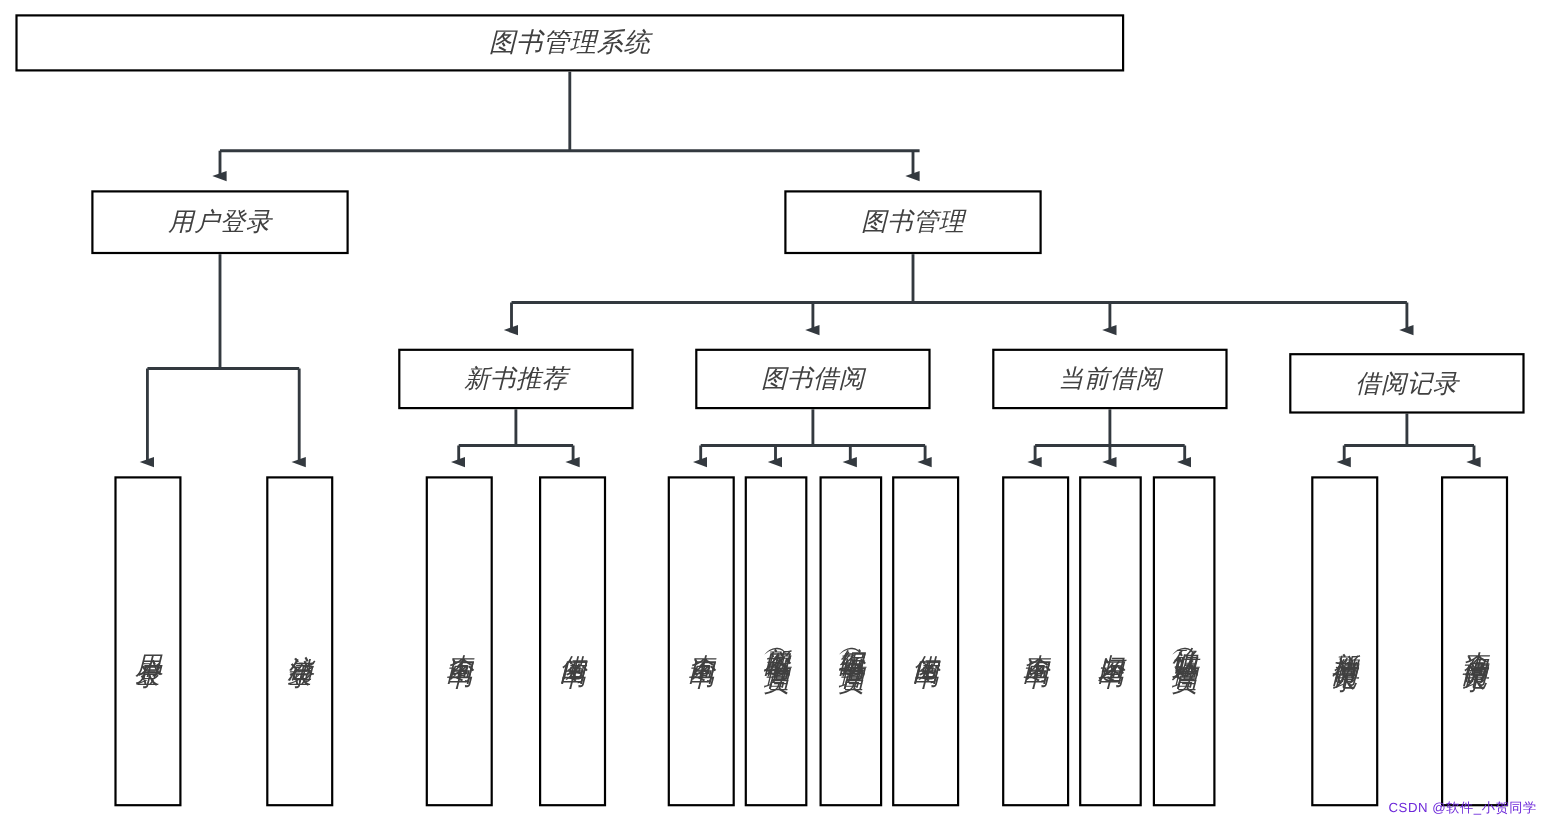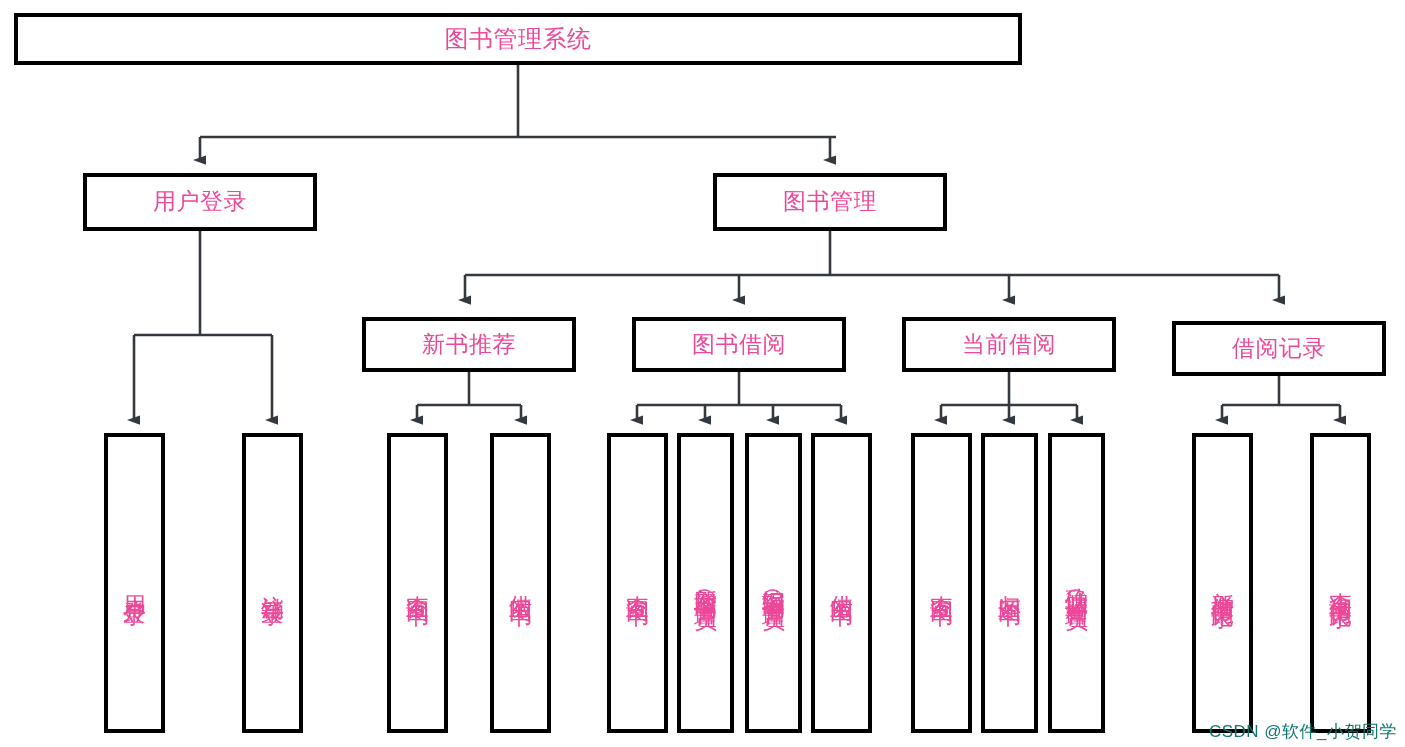--- a/index.html
+++ b/index.html
@@ -21,26 +21,27 @@
     position: absolute;
     left: 0;
     top: 0;
     width: 1405px;
     height: 747px;
   }
   .node {
     position: absolute;
     box-sizing: border-box;
     background: #ffffff;
-    border: 4px solid #000000;
+    border: 2px solid #000000;
     display: flex;
     align-items: center;
     justify-content: center;
-    color: #ec4899;
+    color: #404040;
     z-index: 2;
+    font-style: italic;
   }
   .node .lbl {
     display: block;
     text-align: center;
     line-height: 1.12;
     letter-spacing: 0.5px;
   }
   .node.h .lbl {
     font-size: 23px;
   }
@@ -57,22 +58,22 @@
     text-orientation: upright;
     font-size: 23px;
     letter-spacing: 3px;
     line-height: 1.0;
     white-space: nowrap;
   }
   #watermark {
     position: absolute;
     right: 8px;
     bottom: 4px;
-    font-size: 17px;
-    color: #0f766e;
+    font-size: 12px;
+    color: #6d28d9;
     letter-spacing: 0.5px;
     z-index: 3;
     white-space: nowrap;
   }
 </style>
 </head>
 <body>
 
 <div id="canvas">
 

